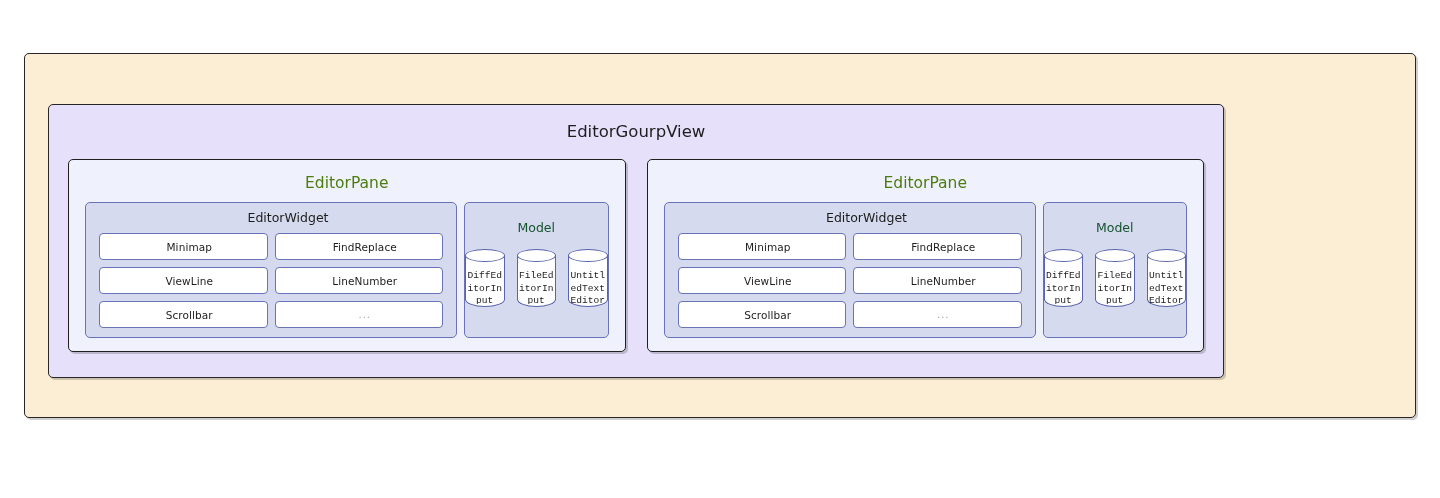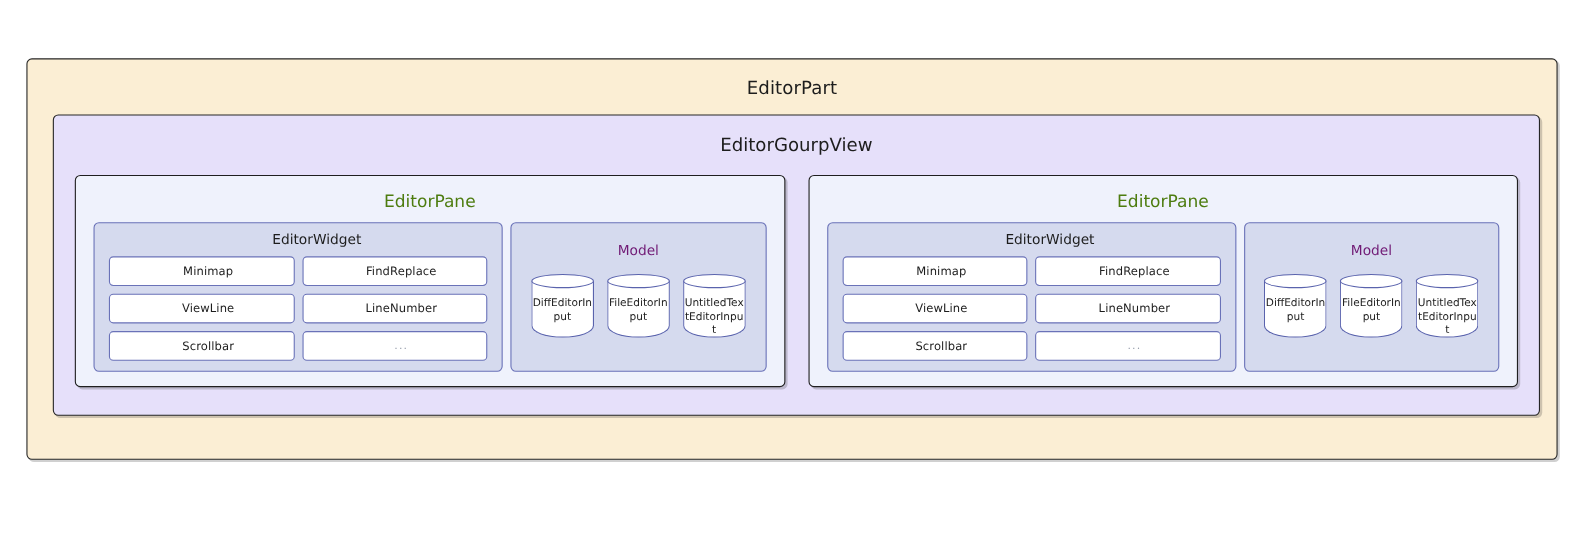--- a/index.html
+++ b/index.html
@@ -37,21 +37,21 @@
     font-size: 16.5px;
     color: #1d1d1d;
     letter-spacing: .1px;
   }
 
   
   .group-view {
     position: absolute;
     left: 23px;
     top: 50px;
-    width: 1352px;
+    width: 1176px;
     height: 274px;
     box-sizing: border-box;
     background: #e6e0fa;
     border: 1.6px solid #262626;
     border-radius: 5px;
     box-shadow: 2px 2px 0 rgba(40,40,40,0.22);
   }
   .group-title {
     position: absolute;
     left: 0;
@@ -158,32 +158,33 @@
     border: 1.2px solid #6a72b8;
     border-radius: 5px;
   }
   .model-title {
     position: absolute;
     left: 0;
     right: 0;
     top: 17px;
     text-align: center;
     font-size: 12.5px;
-    color: #701a75;
+    color: #14532d;
   }
   .cylinders {
     position: absolute;
     left: 0;
     right: 0;
     top: 46px;
     height: 64px;
     display: flex;
     align-items: flex-start;
     justify-content: center;
     gap: 12px;
+    font-family: Liberation Mono, monospace;
   }
   .cylinder {
     position: relative;
     width: 57px;
     height: 64px;
   }
   .cyl-body {
     position: absolute;
     left: 0;
     top: 6px;
@@ -217,21 +218,20 @@
     font-size: 9.6px;
     line-height: 12.6px;
     color: #1d1d1d;
     word-break: break-all;
   }
 </style>
 </head>
 <body>
 
 <div class="editor-part">
-  <div class="part-title">EditorPart</div>
 
   <div class="group-view">
     <div class="group-title">EditorGourpView</div>
 
     <div class="panes">
 
       <div class="editor-pane">
         <div class="pane-title">EditorPane</div>
         <div class="pane-body">
 

